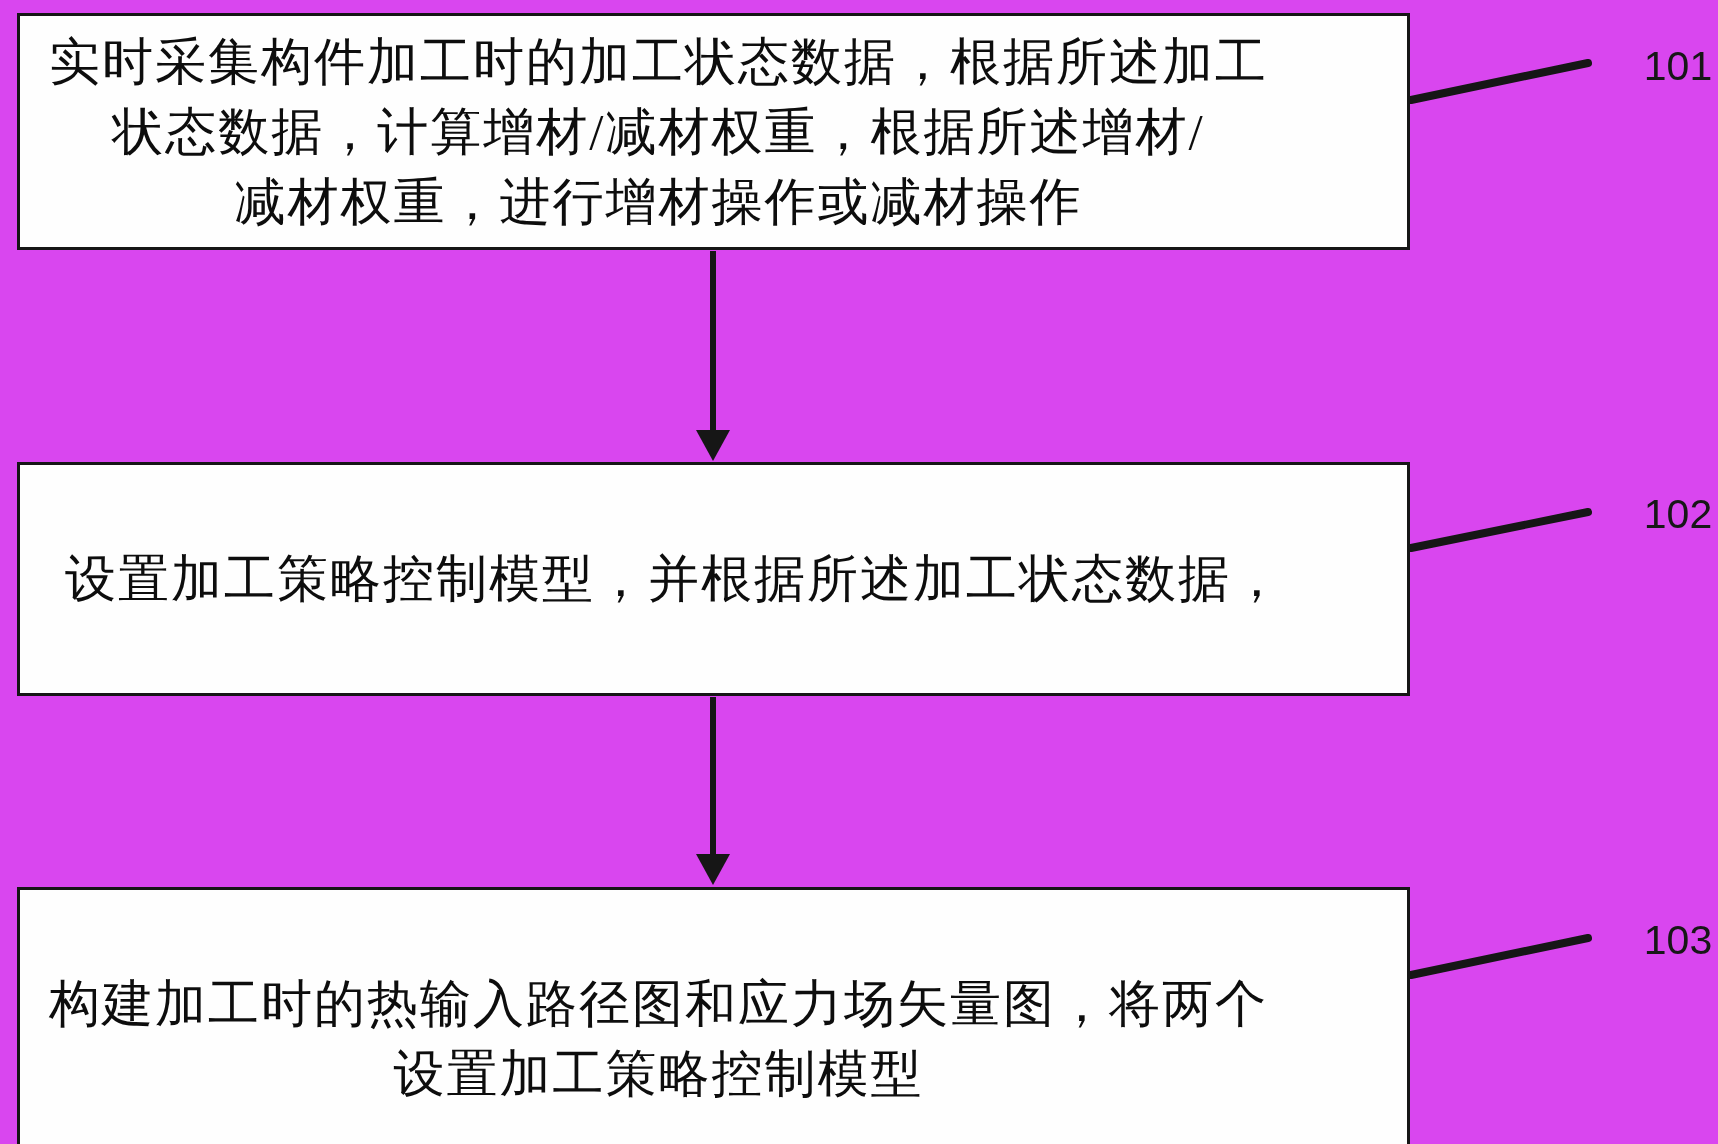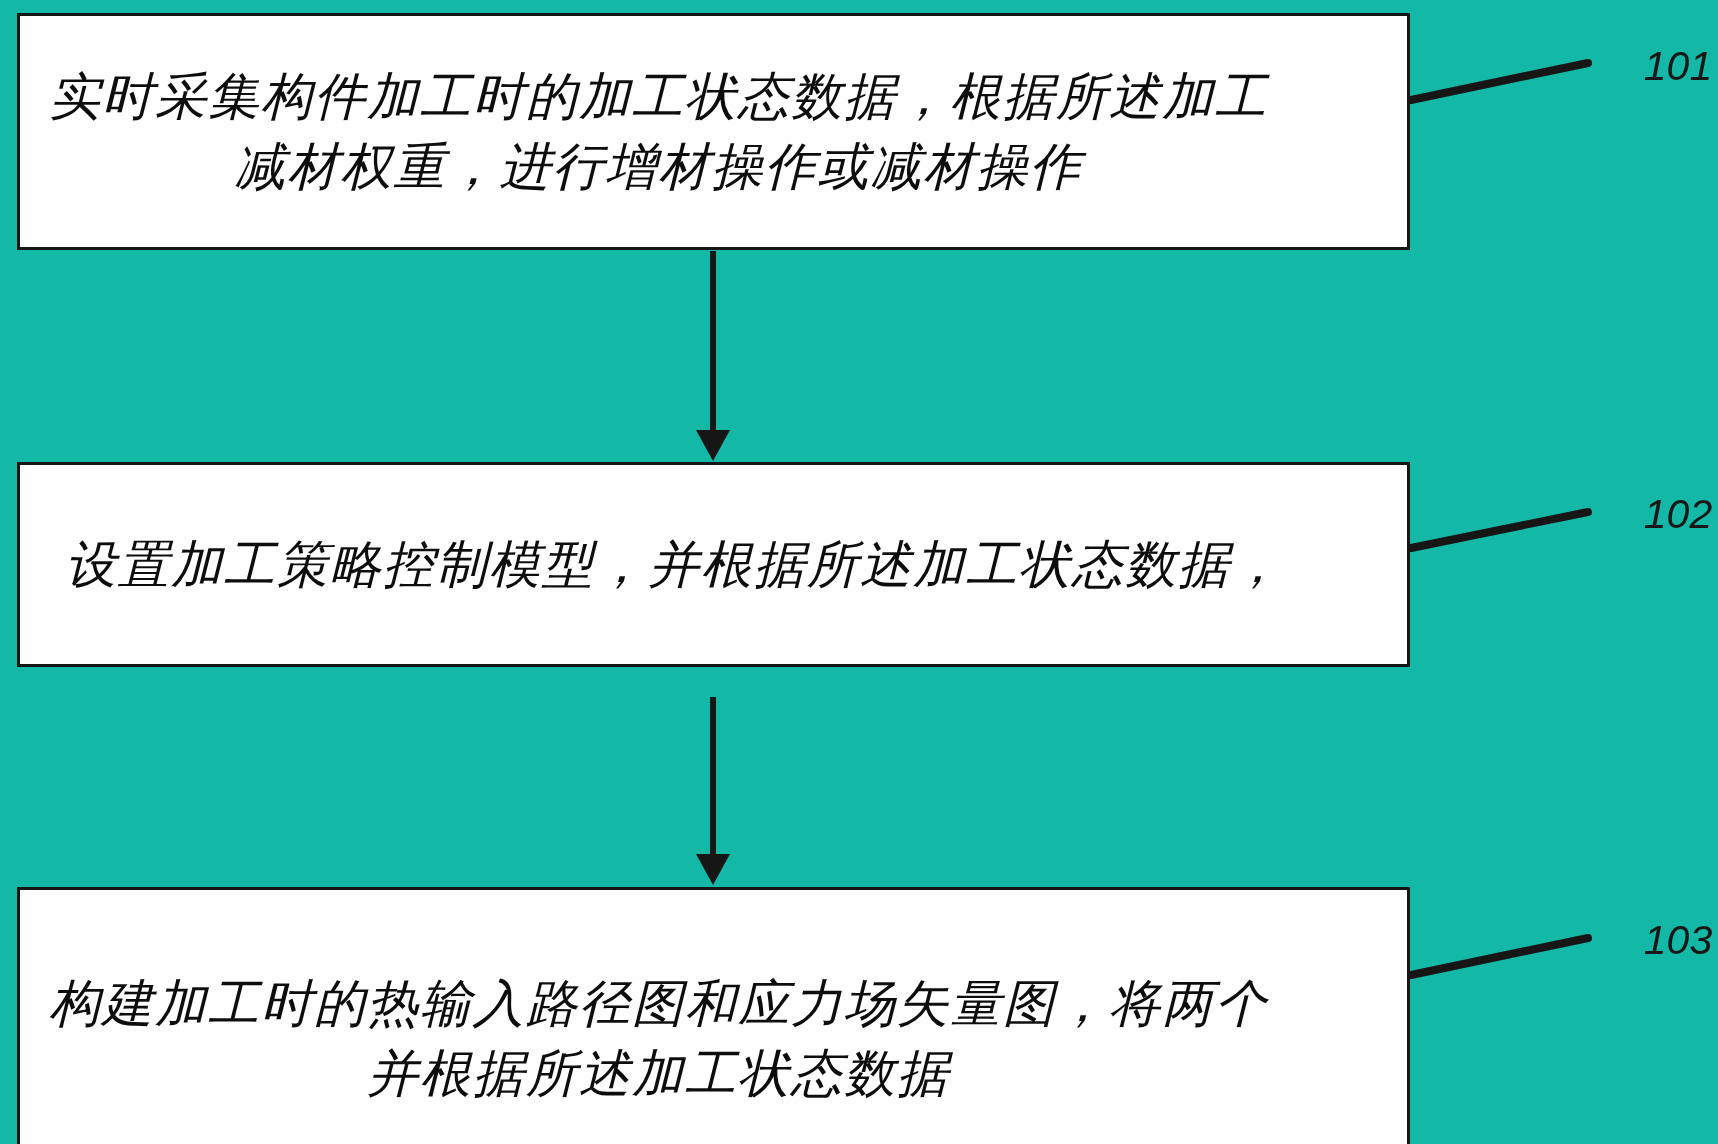--- a/index.html
+++ b/index.html
@@ -4,24 +4,23 @@
 <style>
   html, body {
     margin: 0;
     padding: 0;
     background: #ffffff;
   }
   .canvas {
     position: relative;
     width: 1718px;
     height: 1144px;
-    background: #14b8a6;
+    background: #d946ef;
     overflow: hidden;
     font-family: "Liberation Serif", "DejaVu Serif", serif;
-    font-style: italic;
   }
   .connector-layer {
     position: absolute;
     left: 0;
     top: 0;
     width: 1718px;
     height: 1144px;
     pointer-events: none;
   }
   .step-box {
@@ -41,21 +40,21 @@
   .step-box .line {
     display: block;
     font-size: 51px;
     line-height: 70px;
     color: #0d0d0d;
     letter-spacing: 2px;
     white-space: nowrap;
     font-weight: 500;
   }
   .box-1 { top: 13px;  height: 237px; }
-  .box-2 { top: 462px; height: 205px; padding-left: 32px; }
+  .box-2 { top: 462px; height: 234px; padding-left: 32px; }
   .box-3 { top: 887px; height: 304px; }
   .ref-label {
     position: absolute;
     width: 100px;
     text-align: center;
     font-family: "Liberation Sans", "DejaVu Sans", sans-serif;
     font-size: 41px;
     line-height: 41px;
     color: #171717;
   }
@@ -80,29 +79,30 @@
       <polygon points="696,854 730,854 713,885" fill="#161616"></polygon>
     </g>
 
     <line x1="1411" y1="100" x2="1588" y2="63" stroke="#161616" stroke-width="8" stroke-linecap="round"></line>
     <line x1="1411" y1="548" x2="1588" y2="512" stroke="#161616" stroke-width="8" stroke-linecap="round"></line>
     <line x1="1411" y1="975" x2="1588" y2="938" stroke="#161616" stroke-width="8" stroke-linecap="round"></line>
   </svg>
 
   <div class="step-box box-1">
     <span class="line">实时采集构件加工时的加工状态数据，根据所述加工</span>
+    <span class="line">状态数据，计算增材/减材权重，根据所述增材/</span>
     <span class="line">减材权重，进行增材操作或减材操作</span>
   </div>
 
   <div class="step-box box-2">
     <span class="line">设置加工策略控制模型，并根据所述加工状态数据，</span>
   </div>
 
   <div class="step-box box-3">
     <span class="line">构建加工时的热输入路径图和应力场矢量图，将两个</span>
-    <span class="line">并根据所述加工状态数据</span>
+    <span class="line">设置加工策略控制模型</span>
   </div>
 
   <div class="ref-label label-101">101</div>
   <div class="ref-label label-102">102</div>
   <div class="ref-label label-103">103</div>
 
 </div>
 
 </body></html>

